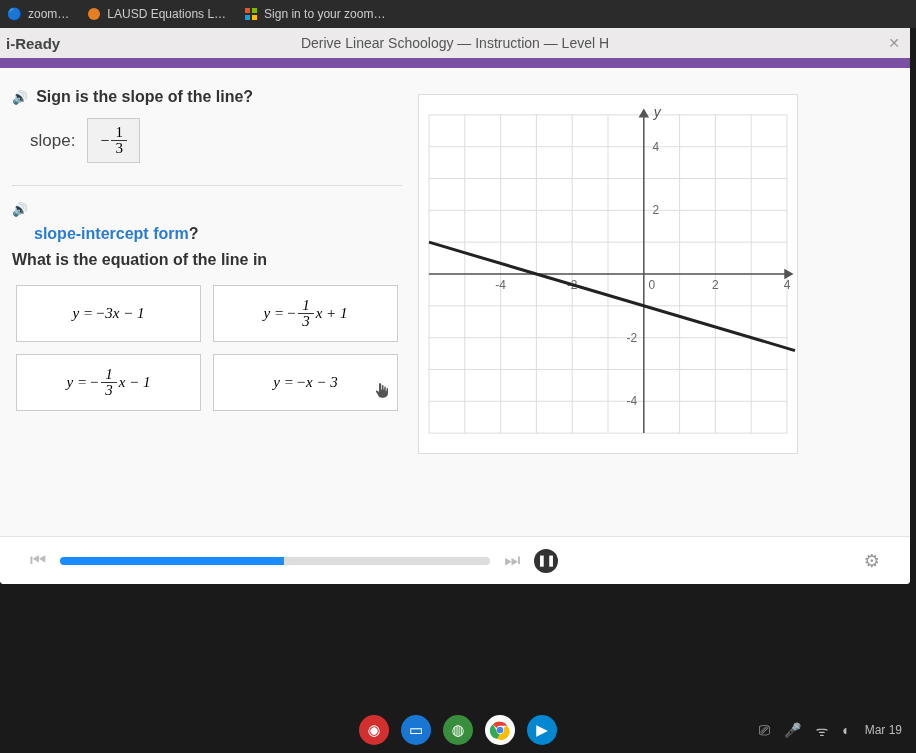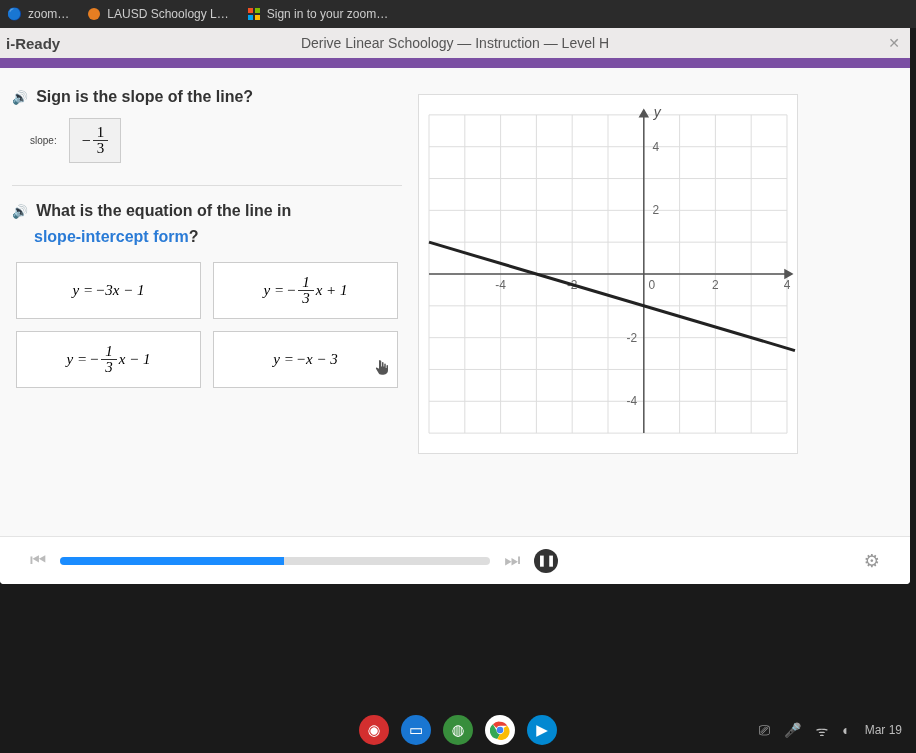--- a/index.html
+++ b/index.html
@@ -58,21 +58,21 @@
   .left-col { flex: 0 0 390px; }
   .right-col { flex: 1; }
   .q-block { margin-bottom: 22px; }
   .q-head {
     display: flex; align-items: center; gap: 8px;
     font-size: 16px; color: #333; font-weight: 600;
     margin-bottom: 12px;
   }
   .speaker { color:#999; font-size:13px; }
   .slope-row { display:flex; align-items:center; gap:12px; padding-left:18px;}
-  .slope-label { font-size:10px; color:#444; }
+  .slope-label { font-size:17px; color:#444; }
   .answer-box {
     border:1px solid #ccc; background:#f1f1f1; padding:6px 12px;
     display:inline-flex; align-items:center; justify-content:center;
     min-width:52px; min-height:44px;
   }
   .frac { display:inline-flex; flex-direction:column; align-items:center; font-family: 'Times New Roman', serif; font-size:15px; line-height:1;}
   .frac .num { border-bottom:1px solid #333; padding:0 4px;}
   .frac .den { padding:0 4px; }
   .neg { font-family:'Times New Roman',serif; margin-right:2px;}
   .eqexpr { font-family:'Times New Roman',serif; font-style:italic; font-size:15px; display:inline-flex; align-items:center; gap:2px;}
@@ -122,21 +122,21 @@
   <div class="tab">
     <span class="tab-icon">🔵</span>
     <span>zoom…</span>
   </div>
   <div class="tab">
     <span class="tab-icon">
       <svg viewBox="0 0 14 14">
           <circle cx="7" cy="7" r="6" fill="#e67e22"></circle>
         </svg>
     </span>
-    <span>LAUSD Schoology L…</span>
+    <span>LAUSD Equations L…</span>
   </div>
   <div class="tab">
     <span class="tab-icon">
       <svg viewBox="0 0 14 14">
           <rect x="1" y="1" width="5" height="5" fill="#f25022"></rect>
           <rect x="8" y="1" width="5" height="5" fill="#7fba00"></rect>
           <rect x="1" y="8" width="5" height="5" fill="#00a4ef"></rect>
           <rect x="8" y="8" width="5" height="5" fill="#ffb900"></rect>
         </svg>
     </span>
@@ -170,24 +170,24 @@
             </span>
           </span>
         </div>
       </div>
 
       <div class="divider"></div>
 
       <div class="q-block">
         <div class="q-head" style="flex-wrap:wrap;">
           <span class="speaker">🔊</span>
-          <span>What is the equation of the line in</span>
           <span style="width:100%; padding-left:22px; font-weight:600;">
             <a href="#" class="link">slope-intercept form</a><span>?</span>
           </span>
+          <span>What is the equation of the line in</span>
         </div>
 
         <div class="choices">
           <div class="choice">
             <span class="eqexpr">
               <span>y = </span>
               <span>−3x − 1</span>
             </span>
           </div>
           <div class="choice">

